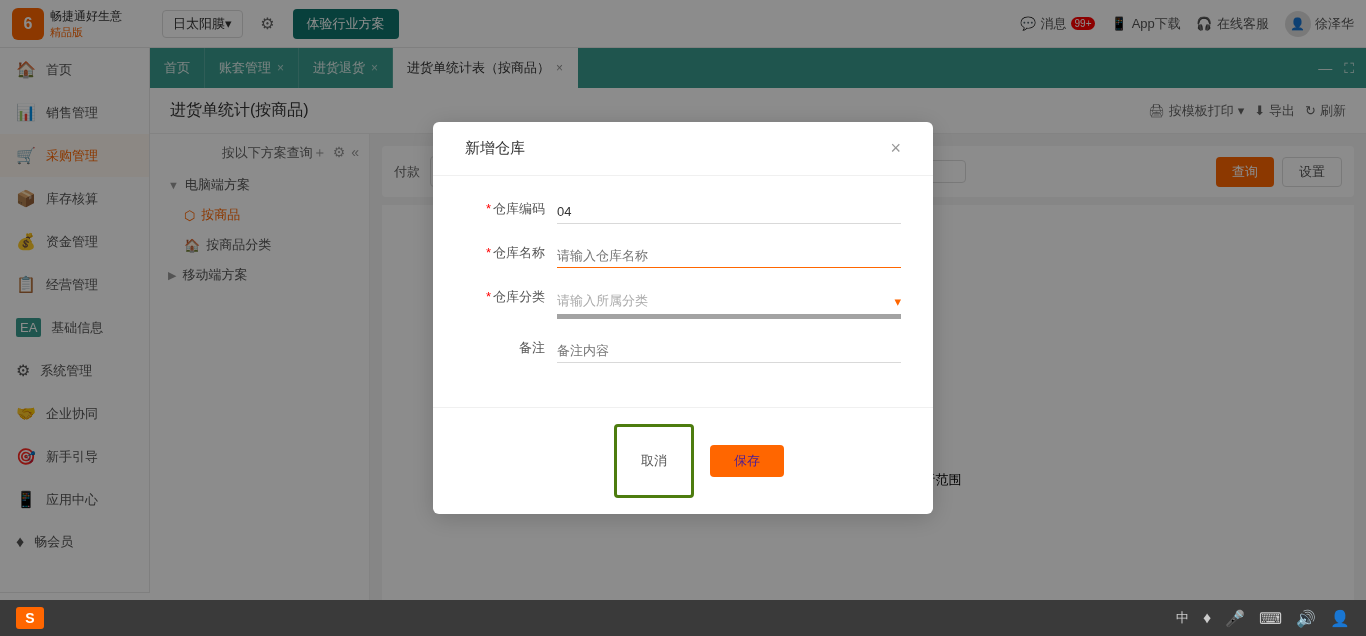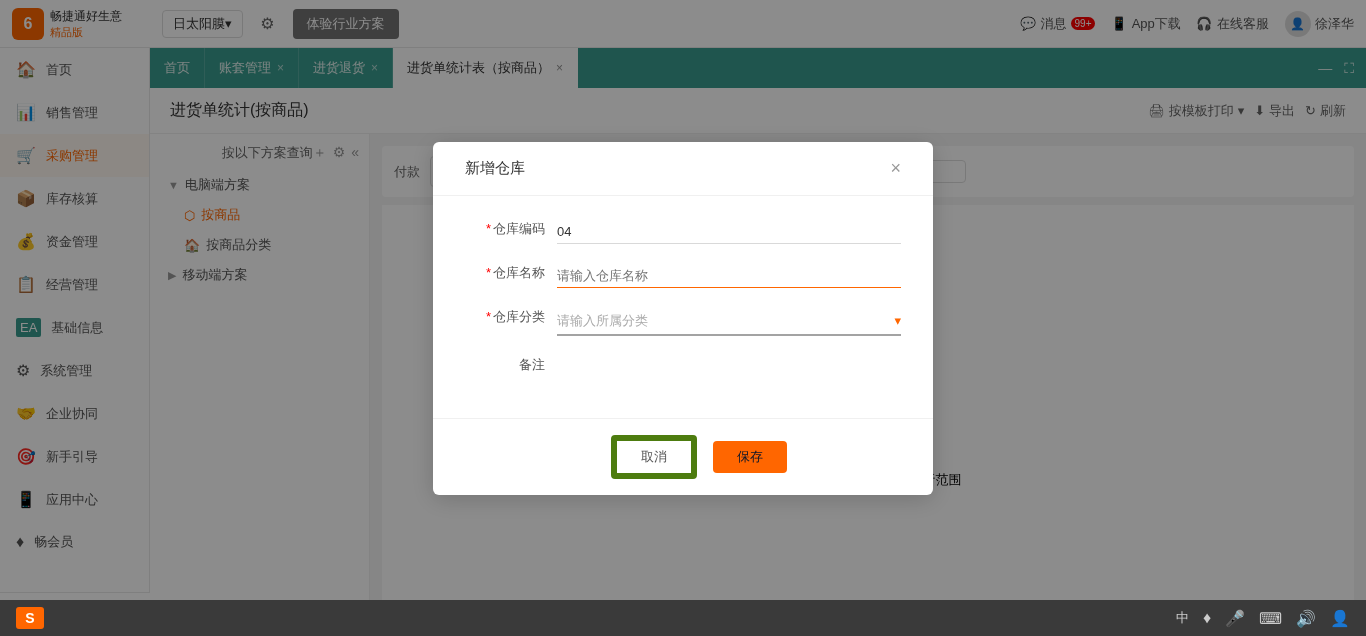--- a/index.html
+++ b/index.html
@@ -42,21 +42,21 @@
       padding: 4px 10px;
       cursor: pointer; background: #fff;
       font-size: 13px; color: #333;
     }
     .gear-btn {
       width: 30px; height: 30px;
       display: flex; align-items: center; justify-content: center;
       cursor: pointer; color: #666; font-size: 16px;
     }
     .trial-btn {
-      background: #737373;
+      background: #0f766e;
       color: #fff;
       border: none;
       border-radius: 4px;
       padding: 6px 14px;
       cursor: pointer;
       font-size: 13px;
     }
     .header-right {
       display: flex; align-items: center; gap: 16px;
       color: #555; font-size: 13px;
@@ -258,42 +258,42 @@
       border-bottom: 1px solid #d9d9d9;
       padding: 4px 0;
       font-size: 13px;
       color: #333;
       outline: none;
     }
     .form-input.active-border { border-bottom-color: #ff6600; }
     .form-select {
       flex: 1;
       border: none;
-      border-bottom: 2px solid #a3a3a3;
+      border-bottom: 5px solid #a3a3a3;
       padding: 4px 0;
       font-size: 13px;
       color: #aaa;
       outline: none;
       background: none;
       cursor: pointer;
       display: flex; align-items: center; justify-content: space-between;
     }
     .dialog-footer {
       padding: 16px 20px;
       border-top: 1px solid #f0f0f0;
       display: flex; align-items: center; justify-content: center;
       gap: 16px;
     }
     .btn-cancel {
-      border: 6px solid #4d7c0f; background: #fff;
-      border-radius: 4px; padding: 7px 24px;
+      border: 3px solid #4d7c0f; background: #fff;
+      border-radius: 4px; padding: 25px 24px;
       cursor: pointer; font-size: 13px; color: #555; margin-left: 32px;
     }
     .btn-save {
-      background: #ff6600; color: #0f172a;
+      background: #ff6600; color: #4c1d95;
       border: none; border-radius: 4px;
       padding: 7px 24px; cursor: pointer; font-size: 13px;
     }
 
     
     .bottom-bar {
       position: fixed; bottom: 0; left: 0; right: 0;
       height: 36px;
       background: #3a3a3a;
       display: flex; align-items: center;
@@ -486,20 +486,24 @@
         </div>
         <span style="color:#666;font-size:13px;margin-left:10px;">单据状态</span>
         <div style="border:1px solid #ddd;border-radius:4px;padding:3px 8px;background:#fff;min-width:100px;display:flex;align-items:center;justify-content:space-between;cursor:pointer;">
           <span style="color:#aaa;font-size:13px;"></span>
           <span>▾</span>
         </div>
         <span style="color:#666;font-size:13px;margin-left:10px;">商品</span>
         <div style="border:1px solid #ddd;border-radius:4px;padding:3px 8px;background:#fff;min-width:80px;display:flex;align-items:center;gap:4px;">
           <span style="color:#999;">···</span>
         </div>
+        <div style="margin-left:auto;display:flex;gap:8px;">
+          <button class="query-btn">查询</button>
+          <button class="settings-btn">设置</button>
+        </div>
       </div>
 
       <div style="background:#fff;height:calc(100% - 60px);display:flex;flex-direction:column;align-items:center;justify-content:center;">
         <div style="font-size:80px;opacity:0.15;margin-bottom:20px;">📦</div>
         <ul class="empty-steps">
           <li>
             <span class="step-num">①</span>
             <span>请先选择要分析的方案</span>
           </li>
           <li>
@@ -541,20 +545,21 @@
         <div class="form-select" style="position:relative;">
           <span style="color:#aaa;font-size:13px;">请输入所属分类</span>
           <span style="color:#ff6600;">▾</span>
         </div>
       </div>
 
       <div class="form-row">
         <label class="form-label">
           <span>备注</span>
         </label>
+        <input class="form-input" type="text" placeholder="备注内容" style="">
       </div>
     </div>
     <div class="dialog-footer">
       <button class="btn-cancel">取消</button>
       <button class="btn-save">保存</button>
     </div>
   </div>
 </div>
 
 <div class="bottom-bar">

